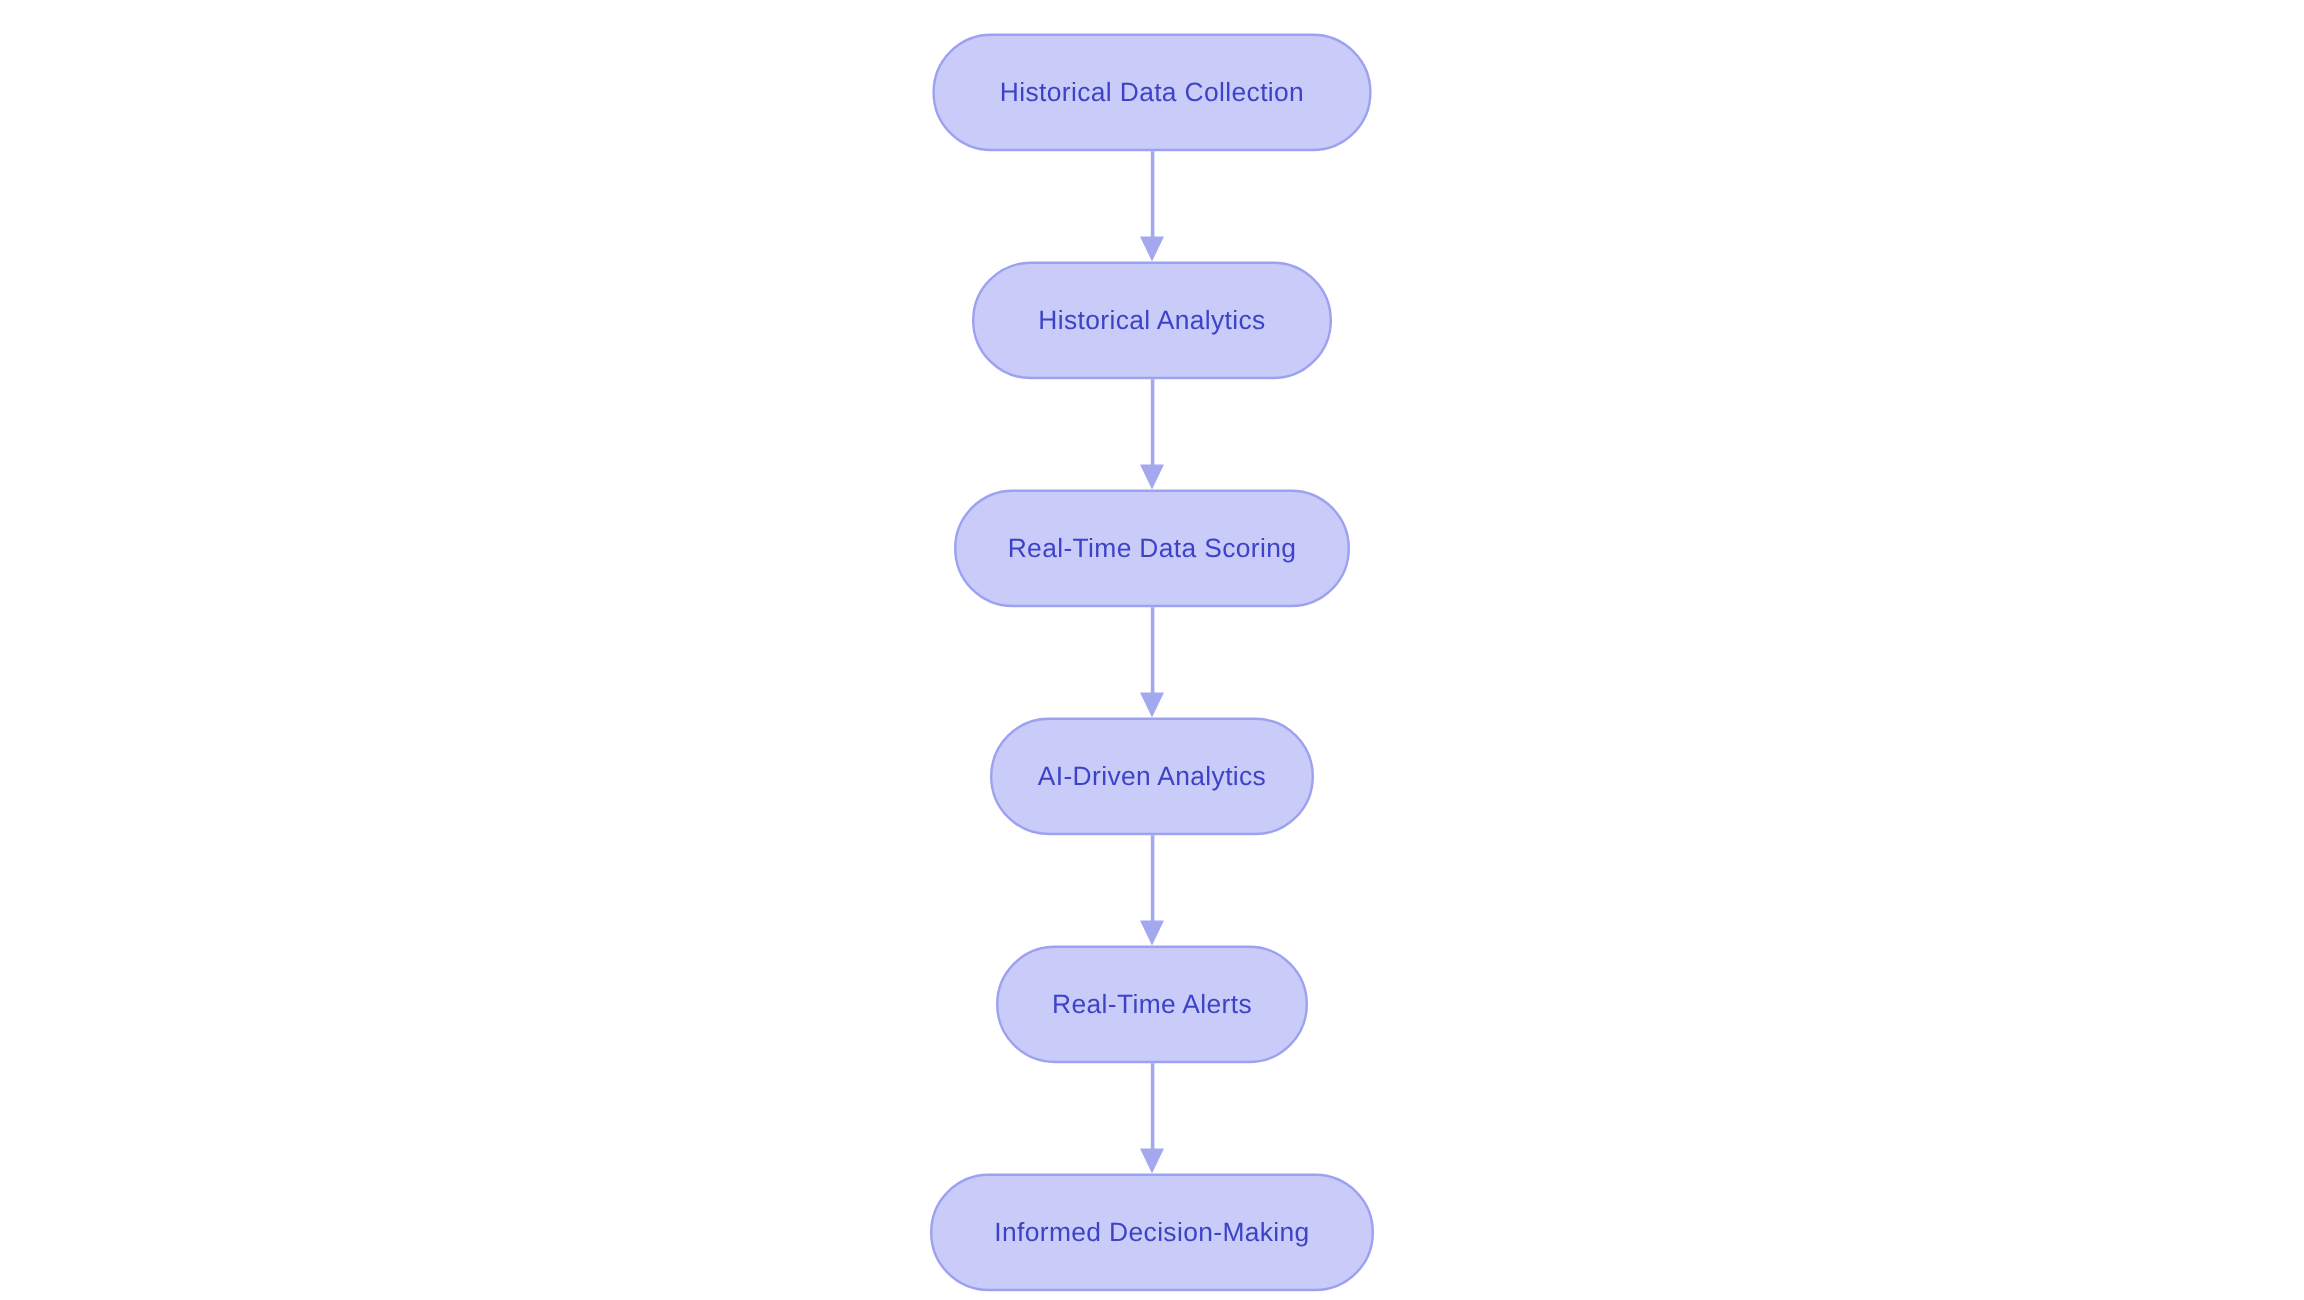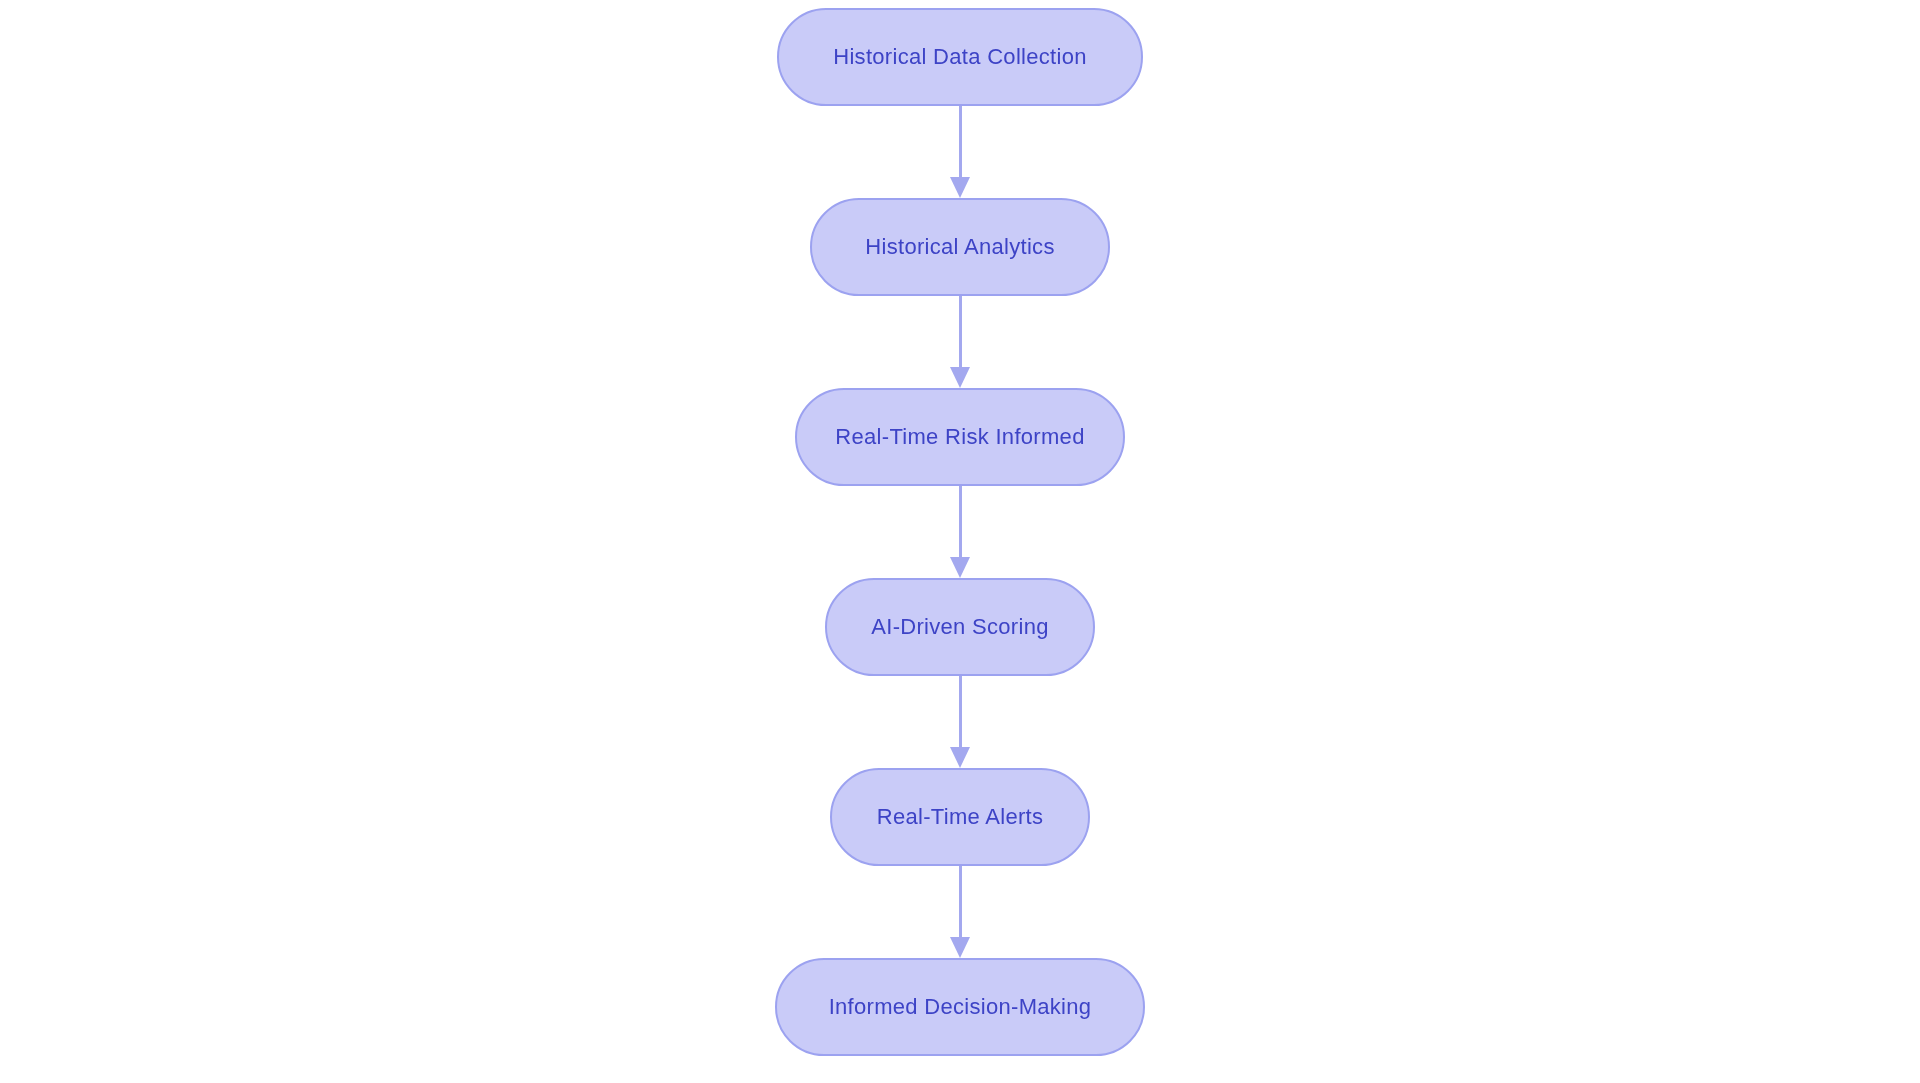--- a/index.html
+++ b/index.html
@@ -16,21 +16,21 @@
     background: var(--background);
     font-family: "Liberation Sans", sans-serif;
     overflow: hidden;
   }
   .flow {
     width: 1920px;
     height: 1083px;
     display: flex;
     flex-direction: column;
     align-items: center;
-    padding-top: 8px;
+    padding-top: 28px;
   }
   .node {
     flex: none;
     height: 98px;
     border-radius: 49px;
     background: var(--node-fill);
     border: 2px solid var(--node-border);
     display: flex;
     align-items: center;
     justify-content: center;
@@ -86,30 +86,30 @@
   <div class="node w-1">
     <span class="node-label">Historical Analytics</span>
   </div>
 
   <div class="connector">
     <div class="arrow-line"></div>
     <div class="arrow-head"></div>
   </div>
 
   <div class="node w-2">
-    <span class="node-label">Real-Time Risk Informed</span>
+    <span class="node-label">Real-Time Data Scoring</span>
   </div>
 
   <div class="connector">
     <div class="arrow-line"></div>
     <div class="arrow-head"></div>
   </div>
 
   <div class="node w-3">
-    <span class="node-label">AI-Driven Scoring</span>
+    <span class="node-label">AI-Driven Analytics</span>
   </div>
 
   <div class="connector">
     <div class="arrow-line"></div>
     <div class="arrow-head"></div>
   </div>
 
   <div class="node w-4">
     <span class="node-label">Real-Time Alerts</span>
   </div>

